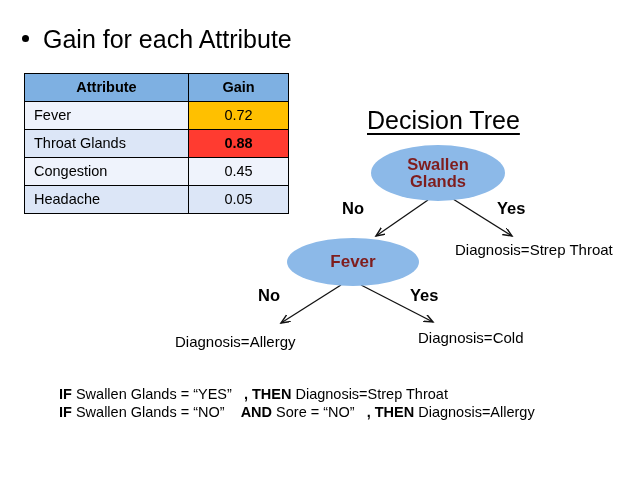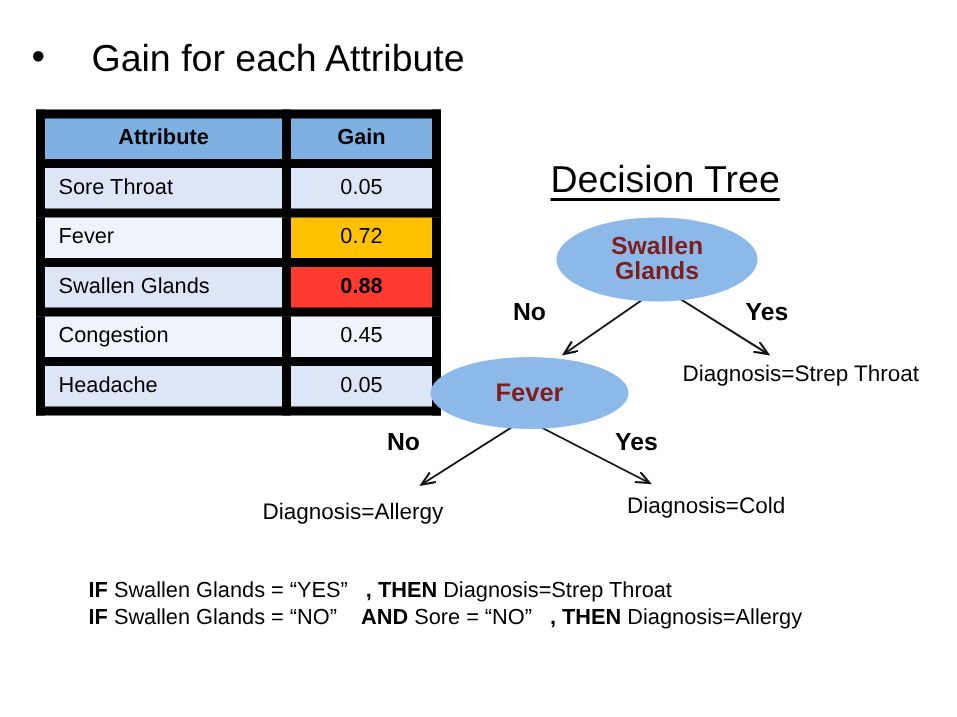--- a/index.html
+++ b/index.html
@@ -16,21 +16,21 @@
     color: #000000;
   }
 
   
   #slide-heading {
     position: absolute;
     left: 22px;
     top: 27px;
     display: flex;
     align-items: baseline;
-    gap: 32px;
+    gap: 14px;
   }
   #slide-heading .bullet-dot {
     width: 7px;
     height: 7px;
     border-radius: 50%;
     background: #000;
     position: relative;
     top: -6px;
     flex: 0 0 auto;
   }
@@ -46,21 +46,21 @@
     position: absolute;
     left: 24px;
     top: 73px;
     width: 264px;
     border-collapse: collapse;
     table-layout: fixed;
   }
   #gain-table col.col-attr { width: 164px; }
   #gain-table col.col-gain { width: 100px; }
   #gain-table th, #gain-table td {
-    border: 6px solid #000000;
+    border: 1px solid #000000;
     height: 27px;
     padding: 0 9px;
     font-size: 14.5px;
     line-height: 1;
   }
   #gain-table thead th {
     background: #7EB0E2;
     color: #000;
     font-weight: bold;
     text-align: center;
@@ -189,30 +189,26 @@
     <col class="col-attr">
     <col class="col-gain">
   </colgroup>
   <thead>
     <tr>
       <th>Attribute</th>
       <th>Gain</th>
     </tr>
   </thead>
   <tbody>
-    <tr class="row-odd">
-      <td class="cell-attr">Sore Throat</td>
-      <td class="cell-gain">0.05</td>
-    </tr>
     <tr class="row-even">
       <td class="cell-attr">Fever</td>
       <td class="cell-gain hl-amber">0.72</td>
     </tr>
     <tr class="row-odd">
-      <td class="cell-attr">Swallen Glands</td>
+      <td class="cell-attr">Throat Glands</td>
       <td class="cell-gain hl-red">0.88</td>
     </tr>
     <tr class="row-even">
       <td class="cell-attr">Congestion</td>
       <td class="cell-gain">0.45</td>
     </tr>
     <tr class="row-odd">
       <td class="cell-attr">Headache</td>
       <td class="cell-gain">0.05</td>
     </tr>

